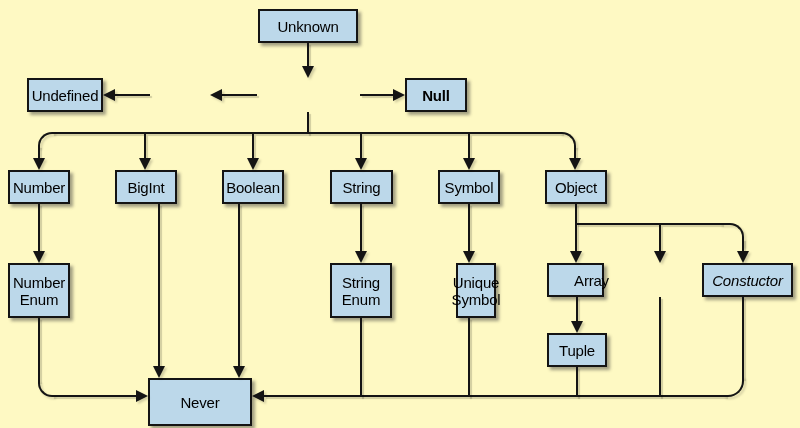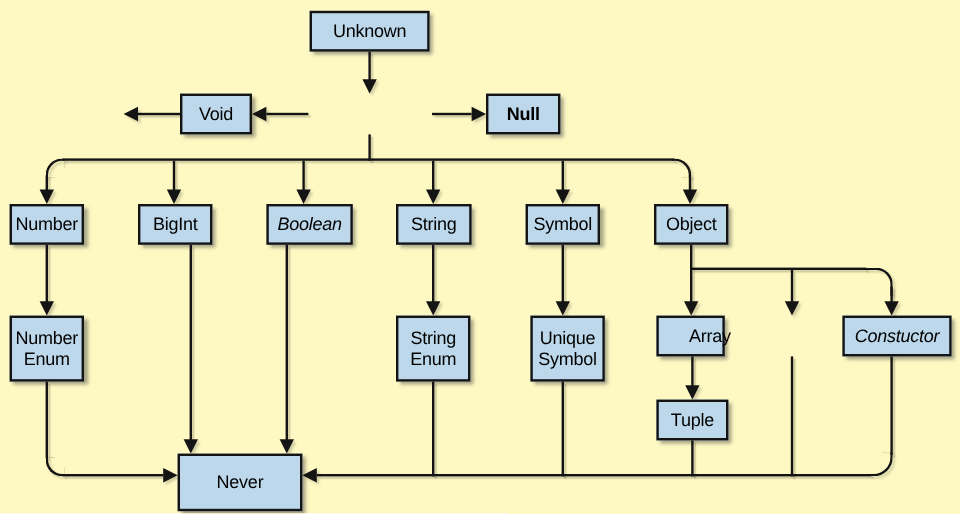--- a/index.html
+++ b/index.html
@@ -28,33 +28,33 @@
   .arrow{position:absolute;width:0;height:0;filter:drop-shadow(2px 2px 1px rgba(0,0,0,.18));}
   .ad{border-left:6px solid transparent;border-right:6px solid transparent;border-top:12px solid var(--line-color);}
   .al{border-top:6px solid transparent;border-bottom:6px solid transparent;border-right:12px solid var(--line-color);}
   .ar{border-top:6px solid transparent;border-bottom:6px solid transparent;border-left:12px solid var(--line-color);}
 </style>
 </head>
 <body>
 
 <div id="stage" style="--node-fill: #bcd8ea; --line-color: #141414; background: #fef9c3;">
     <div class="node" style="left: 258px; top: 9px; width: 100px; height: 34px;">Unknown</div>
-    <div class="node" style="left: 150px; top: 78px; width: 60px; height: 34px;">Void</div>
+    <div class="node" style="left: 27px; top: 78px; width: 76px; height: 34px;">Undefined</div>
     <div class="node" style="left: 405px; top: 78px; width: 62px; height: 34px; font-weight: bold;">Null</div>
     <div class="node" style="left: 8px; top: 170px; width: 62px; height: 34px;">Number</div>
     <div class="node" style="left: 115px; top: 170px; width: 62px; height: 34px;">BigInt</div>
-    <div class="node" style="left: 222px; top: 170px; width: 72px; height: 34px; font-style: italic;">Boolean</div>
+    <div class="node" style="left: 222px; top: 170px; width: 62px; height: 34px;">Boolean</div>
     <div class="node" style="left: 330px; top: 170px; width: 63px; height: 34px;">String</div>
     <div class="node" style="left: 438px; top: 170px; width: 62px; height: 34px;">Symbol</div>
     <div class="node" style="left: 545px; top: 170px; width: 62px; height: 34px;">Object</div>
     <div class="node" style="left: 8px; top: 263px; width: 62px; height: 55px;">Number
 Enum</div>
     <div class="node" style="left: 330px; top: 263px; width: 62px; height: 55px;">String
 Enum</div>
-    <div class="node" style="left: 442px; top: 263px; width: 62px; height: 55px;">Unique
+    <div class="node" style="left: 456px; top: 263px; width: 40px; height: 55px;">Unique
 Symbol</div>
     <div class="node" style="left: 547px; top: 263px; width: 57px; height: 34px; padding-left: 32px;">Array</div>
     <div class="node" style="left: 702px; top: 263px; width: 91px; height: 34px; font-style: italic;">Constuctor</div>
     <div class="node" style="left: 547px; top: 333px; width: 60px; height: 34px;">Tuple</div>
     <div class="node" style="left: 148px; top: 378px; width: 104px; height: 48px;">Never</div>
     <div class="seg" style="left: 307px; top: 43px; width: 2px; height: 25px;"></div>
     <div class="arrow ad" style="left: 302px; top: 66px;"></div>
     <div class="seg" style="left: 222px; top: 94px; width: 35px; height: 2px;"></div>
     <div class="arrow al" style="left: 210px; top: 89px;"></div>
     <div class="seg" style="left: 115px; top: 94px; width: 35px; height: 2px;"></div>

